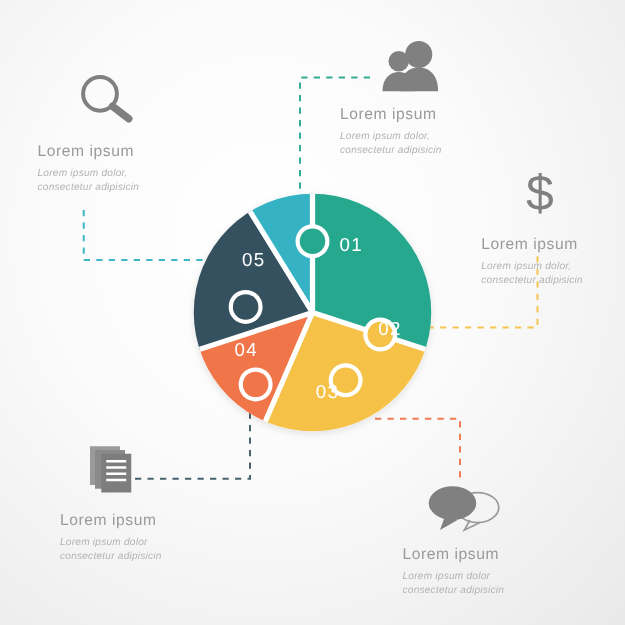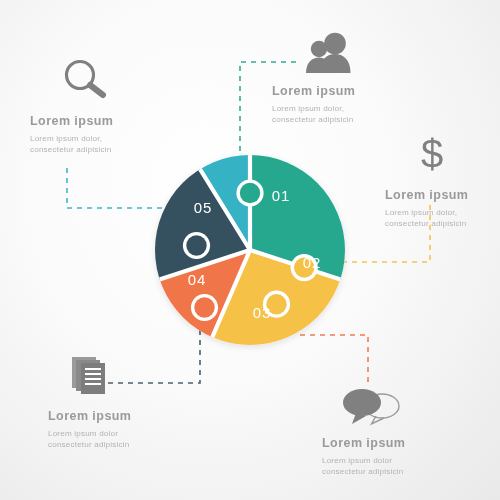--- a/index.html
+++ b/index.html
@@ -7,26 +7,26 @@
     width:500px;height:500px;overflow:hidden;
     font-family:"Liberation Sans",sans-serif;
     background:radial-gradient(ellipse at 42% 38%, #ffffff 0%, #fbfbfb 42%, #f2f2f2 72%, #e9e9e9 100%);
     position:relative;
   }
   .stage{position:absolute;inset:0;}
   .svg-layer{position:absolute;left:0;top:0;width:500px;height:500px;}
 
   .block{position:absolute;}
   .ttl{
-    font-size:12.5px;color:#9a9a9a;font-weight:700;
+    font-size:12.5px;color:#9a9a9a;font-weight:400;
     letter-spacing:.45px;white-space:nowrap;line-height:1.25;
   }
   .sub{
     font-size:8.1px;color:#b3b3b3;line-height:1.45;
-    letter-spacing:.18px;white-space:nowrap;margin-top:3px;
+    letter-spacing:.18px;white-space:nowrap;margin-top:3px;font-style:italic;
   }
   .ico{display:block;}
 
   
   #b-search{left:30px;top:58px;}
   #b-search .ico{margin-left:30px;}
   #b-search .txt{margin-top:14px;}
 
   #b-users{left:272px;top:32px;}
   #b-users .ico{margin-left:30px;}

